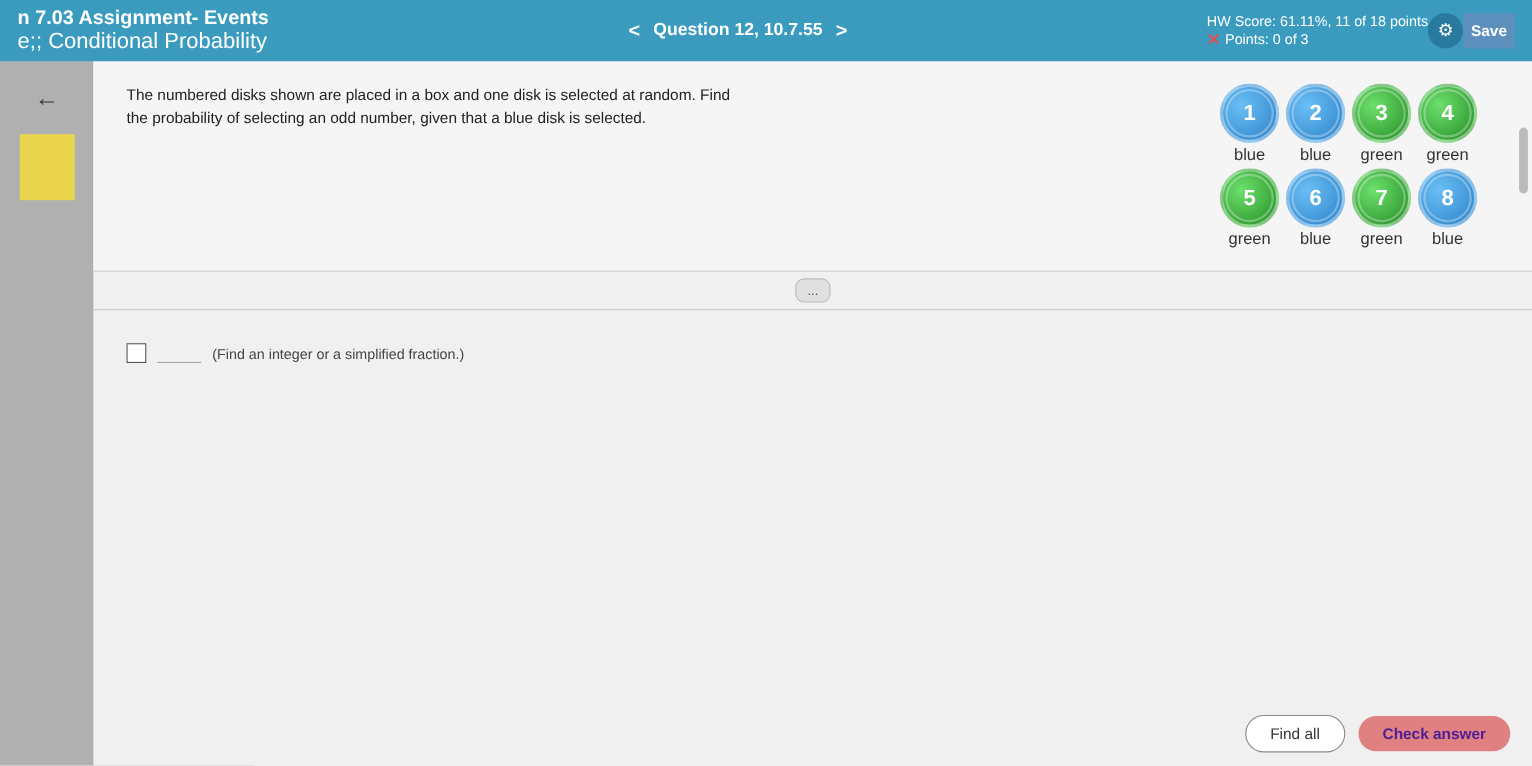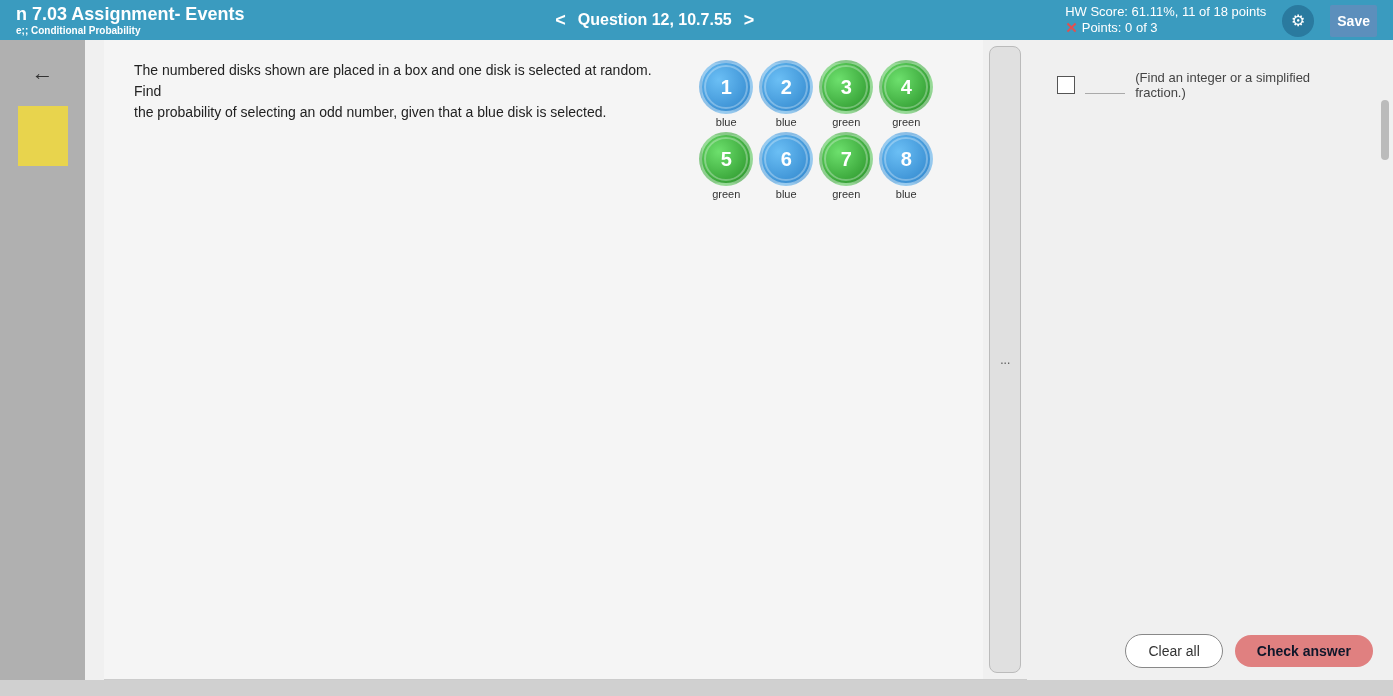--- a/index.html
+++ b/index.html
@@ -5,54 +5,54 @@
     * { box-sizing: border-box; margin: 0; padding: 0; }
     body { font-family: Arial, sans-serif; background: #d0d0d0; width: 1393px; height: 696px; overflow: hidden; }
 
     
     .header {
       background: #3a9bbf;
       display: flex;
       align-items: center;
       justify-content: space-between;
       padding: 8px 16px;
-      height: 40px;
+      height: 56px;
     }
     .header-left {
       display: flex;
       flex-direction: column;
     }
     .header-title {
       color: white;
       font-size: 18px;
       font-weight: bold;
       line-height: 1.2;
     }
     .header-subtitle {
       color: white;
-      font-size: 10px;
-      font-weight: bold;
+      font-size: 20px;
+      font-weight: normal;
     }
     .header-center {
       display: flex;
       align-items: center;
       gap: 12px;
       color: white;
       font-size: 16px;
       font-weight: bold;
     }
     .nav-arrow {
       cursor: pointer;
       font-size: 18px;
       color: white;
     }
     .header-right {
       display: flex;
-      align-items: flex-end;
-      gap: 16px;
+      align-items: flex-start;
+      gap: 0;
     }
     .score-info {
       text-align: right;
     }
     .hw-score {
       color: white;
       font-size: 13px;
     }
     .points-info {
       display: flex;
@@ -115,23 +115,22 @@
       height: 60px;
       background: #e8d44d;
       margin-top: 20px;
     }
 
     
     .content-area {
       flex: 1;
       background: #f0f0f0;
       display: flex;
-      flex-direction: row;
+      flex-direction: column;
       position: relative;
-      padding-left: 19px;
     }
 
     
     .top-section {
       display: flex;
       align-items: flex-start;
       padding: 20px 30px 20px 30px;
       border-bottom: 1px solid #ccc;
       background: #f5f5f5;
     }
@@ -179,21 +178,21 @@
     }
     .disk.blue { background: radial-gradient(circle at 35% 35%, #6bbff5, #2a80c8); }
     .disk.green { background: radial-gradient(circle at 35% 35%, #6de06d, #228B22); }
     .disk-inner-ring {
       position: absolute;
       width: 44px; height: 44px;
       border-radius: 50%;
       border: 2px solid rgba(255,255,255,0.3);
     }
     .disk-label {
-      font-size: 11px;
+      font-size: 15px;
       color: #333;
       text-align: center;
     }
 
     
     .divider-area {
       display: flex;
       justify-content: center;
       padding: 6px;
       border-bottom: 1px solid #ccc;
@@ -262,21 +261,21 @@
       cursor: pointer;
       color: #333;
     }
     .check-answer-btn {
       background: #e08080;
       border: none;
       border-radius: 20px;
       padding: 8px 22px;
       font-size: 14px;
       cursor: pointer;
-      color: #0f172a;
+      color: #4c1d95;
       font-weight: bold;
     }
 
     
     .scroll-handle {
       width: 8px;
       height: 60px;
       background: #bbb;
       border-radius: 4px;
       position: absolute;
@@ -400,18 +399,18 @@
       <div class="answer-input-row">
         <div class="answer-checkbox"></div>
         <input class="answer-input" type="text" style="">
         <span class="answer-hint">(Find an integer or a simplified fraction.)</span>
       </div>
     </div>
 
     <div class="scroll-handle"></div>
 
     <div class="bottom-bar">
-      <button class="clear-all-btn">Clear all</button>
+      <button class="clear-all-btn">Find all</button>
       <button class="check-answer-btn">Check answer</button>
     </div>
 
   </div>
 </div>
 
 </body></html>

